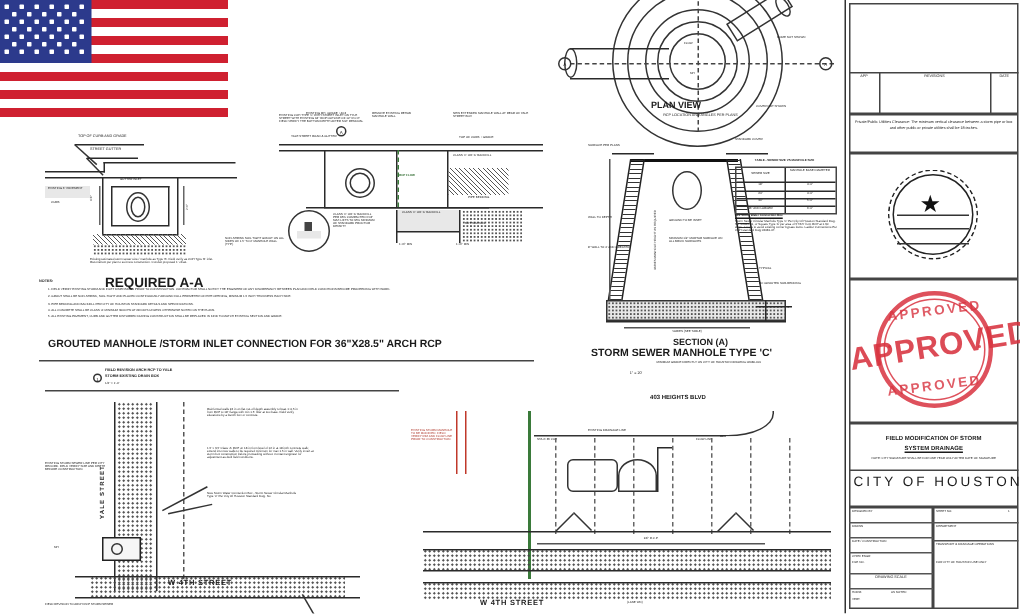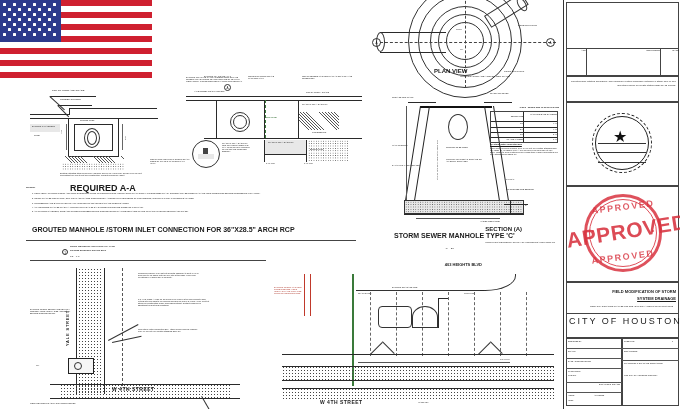--- a/index.html
+++ b/index.html
@@ -13,21 +13,21 @@
   .vln{width:1px;}
   .tx{position:absolute;font-family:"Liberation Sans",sans-serif;color:#1b1b1b;white-space:nowrap;line-height:1.05;}
   .t2{font-size:2px;}
   .t25{font-size:2.5px;}
   .t4{font-size:4px;}
   .t5{font-size:5px;}
   .t6{font-size:6px;}
   .t7{font-size:7px;}
   .t9{font-size:9px;}
   .b{font-weight:bold;}
-  .ctr{text-align:right;}
+  .ctr{text-align:center;}
   .blur{filter:blur(.25px);}
 
   
   #flag{left:0;top:0;width:152px;height:78px;overflow:hidden;}
   .stripe{position:absolute;left:0;width:152px;}
   #canton{position:absolute;left:0;top:0;width:61px;height:42px;background:#2c3a8c;}
   .star{position:absolute;width:3px;height:3px;background:#fff;border-radius:.5px;}
 
   
   #tb{left:563px;top:0;width:117px;height:409px;border-left:1px solid #333;}

